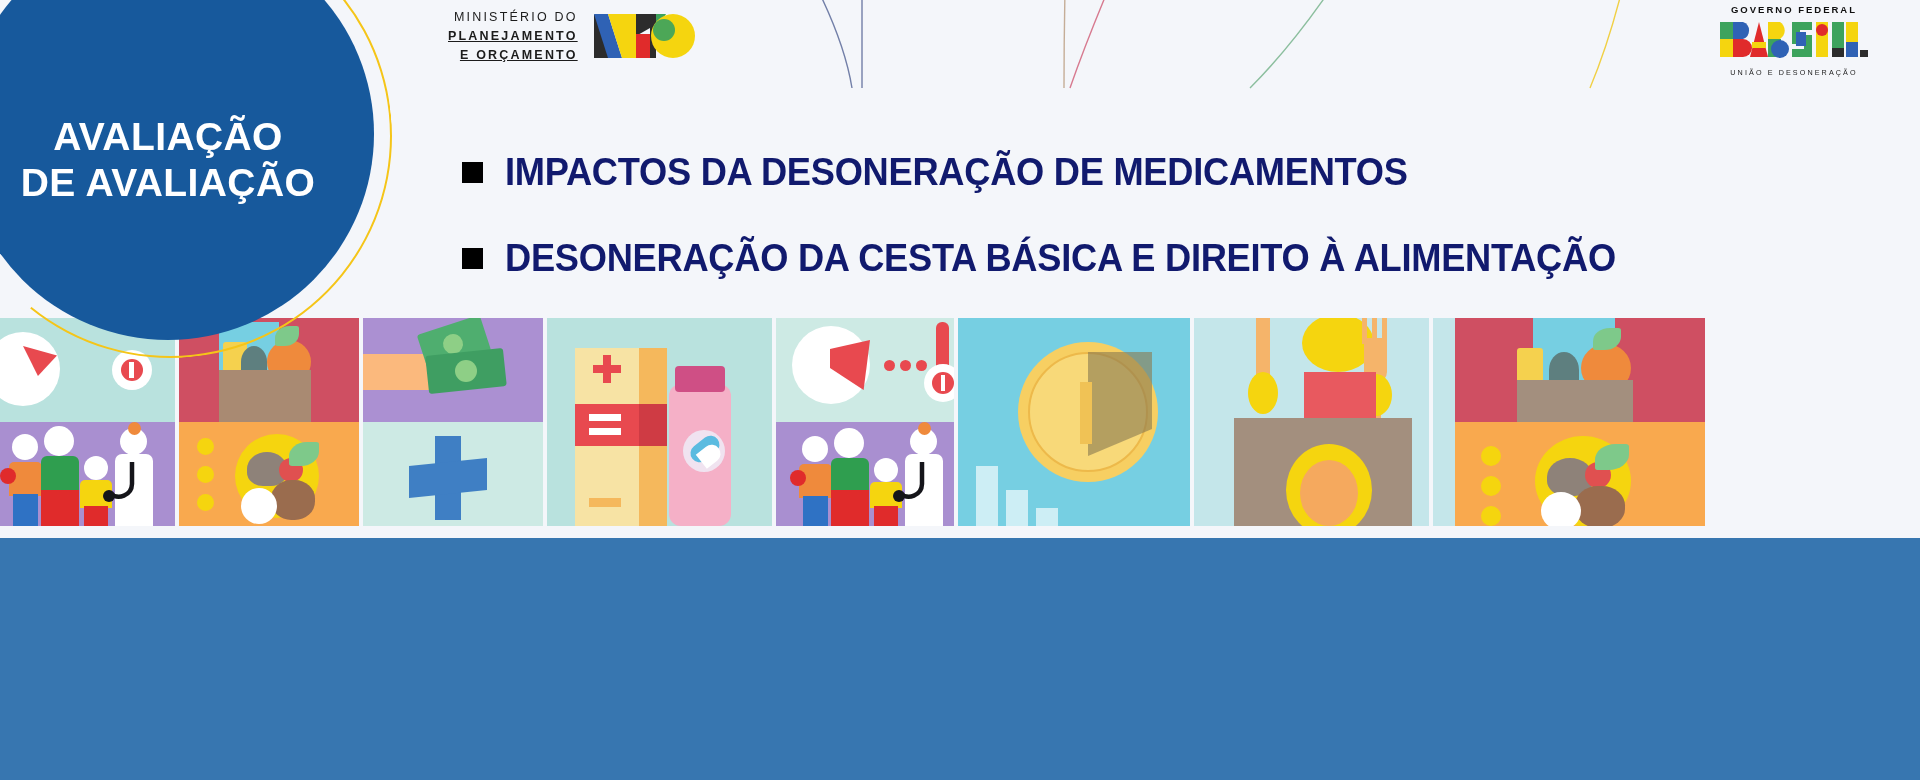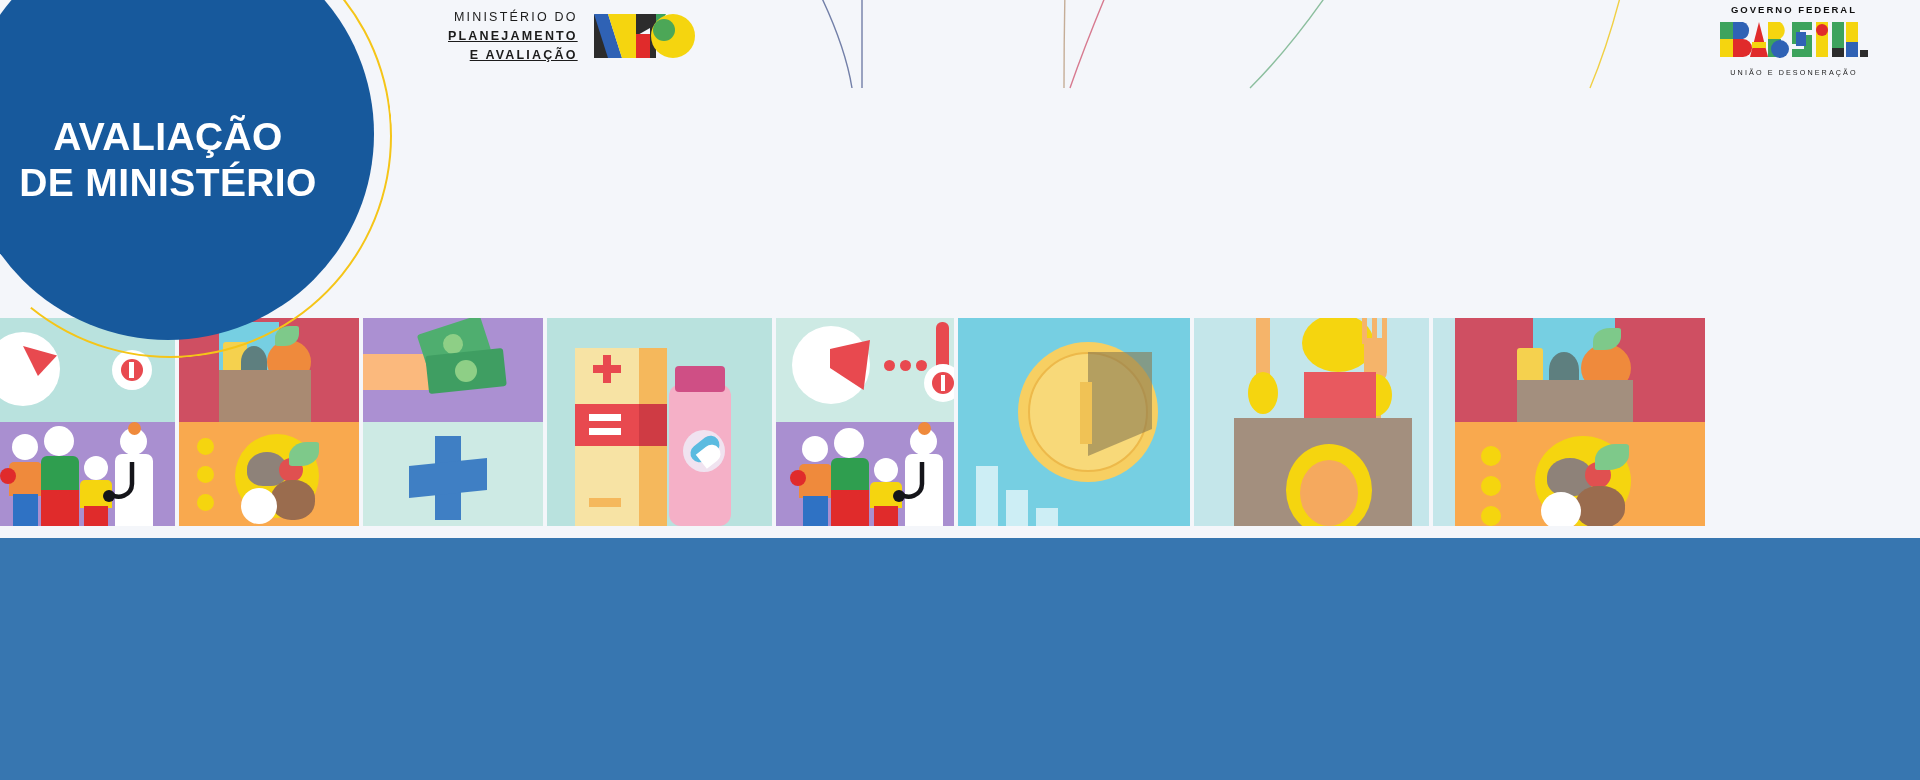--- a/index.html
+++ b/index.html
@@ -124,21 +124,21 @@
       <path d="M1065 -10 Q 1064 40 1064 88" stroke="#c0a58c" stroke-width="1.4" fill="none" opacity=".9"></path>
       <path d="M1108 -10 Q 1085 45 1070 88" stroke="#d46d84" stroke-width="1.4" fill="none" opacity=".9"></path>
       <path d="M1330 -10 Q 1290 48 1250 88" stroke="#7fb894" stroke-width="1.4" fill="none" opacity=".9"></path>
       <path d="M1622 -10 Q 1608 45 1590 88" stroke="#f0cd3a" stroke-width="1.4" fill="none" opacity=".95"></path>
     </svg>
 
     <div class="mpo">
       <div class="mpo-text">
         <div class="l1">MINISTÉRIO DO</div>
         <div class="l2">PLANEJAMENTO</div>
-        <div class="l3">E AVALIAÇÃO</div>
+        <div class="l3">E ORÇAMENTO</div>
       </div>
       <svg class="mpo-mark" viewBox="0 0 108 56">
         <polygon points="2,6 2,50 16,50 16,20" fill="#2c2c2c"></polygon>
         <polygon points="2,6 16,6 30,50 16,50" fill="#2f62b5"></polygon>
         <polygon points="16,6 44,6 30,50" fill="#f5d50f"></polygon>
         <polygon points="30,6 44,6 44,50 30,50" fill="#f5d50f"></polygon>
         <polygon points="44,6 58,6 58,20 44,28" fill="#2c2c2c"></polygon>
         <rect x="44" y="26" width="14" height="24" fill="#e02b2b"></rect>
         <polygon points="58,6 74,6 64,24 58,24" fill="#3da35d"></polygon>
         <rect x="58" y="6" width="6" height="44" fill="#2c2c2c"></rect>
@@ -165,20 +165,30 @@
         <circle cx="106" cy="12" r="6" fill="#e02b2b"></circle>
         <rect x="116" y="4" width="12" height="26" fill="#3da35d"></rect>
         <rect x="116" y="30" width="12" height="9" fill="#2c2c2c"></rect>
         <rect x="130" y="4" width="12" height="20" fill="#f5d50f"></rect>
         <rect x="130" y="24" width="12" height="15" fill="#2f62b5"></rect>
         <rect x="144" y="32" width="8" height="7" fill="#2c2c2c"></rect>
       </svg>
       <div class="gov-bottom">UNIÃO E DESONERAÇÃO</div>
     </div>
 
+    <div class="headlines">
+      <div class="headline-row">
+        <span class="bullet"></span>
+        <span class="headline-text">IMPACTOS DA DESONERAÇÃO DE MEDICAMENTOS</span>
+      </div>
+      <div class="headline-row">
+        <span class="bullet"></span>
+        <span class="headline-text">DESONERAÇÃO DA CESTA BÁSICA E DIREITO À ALIMENTAÇÃO</span>
+      </div>
+    </div>
   </div>
 
   <div class="strip">
 
     <div class="panel" style="width:175px">
       <div class="half top-half bg-mint"></div>
       <div class="half bot-half bg-purple"></div>
       <span class="circ" style="left:-14px;top:14px;width:74px;height:74px;background:#fff"></span>
       <span class="rect" style="left:23px;top:28px;width:34px;height:30px;background:#e8494f;clip-path:polygon(0 0,100% 32%,44% 100%)"></span>
       <span class="circ" style="left:112px;top:32px;width:40px;height:40px;background:#fff"></span>
@@ -344,19 +354,19 @@
       <span class="circ" style="left:142px;top:168px;width:50px;height:42px;background:#9a6c4e;border-radius:46%"></span>
       <span class="circ" style="left:108px;top:174px;width:40px;height:38px;background:#fff;border-radius:50%"></span>
     </div>
 
   </div>
 
   <div class="badge-arc"></div>
   <div class="badge">
     <div class="badge-inner">
       <div class="badge-title">AVALIAÇÃO</div>
-      <div class="badge-title">DE MINISTÉRIO</div>
+      <div class="badge-title">DE AVALIAÇÃO</div>
     </div>
   </div>
 
   <div class="gap-white"></div>
   <div class="bottom-band"></div>
 </div>
 
 </body></html>

